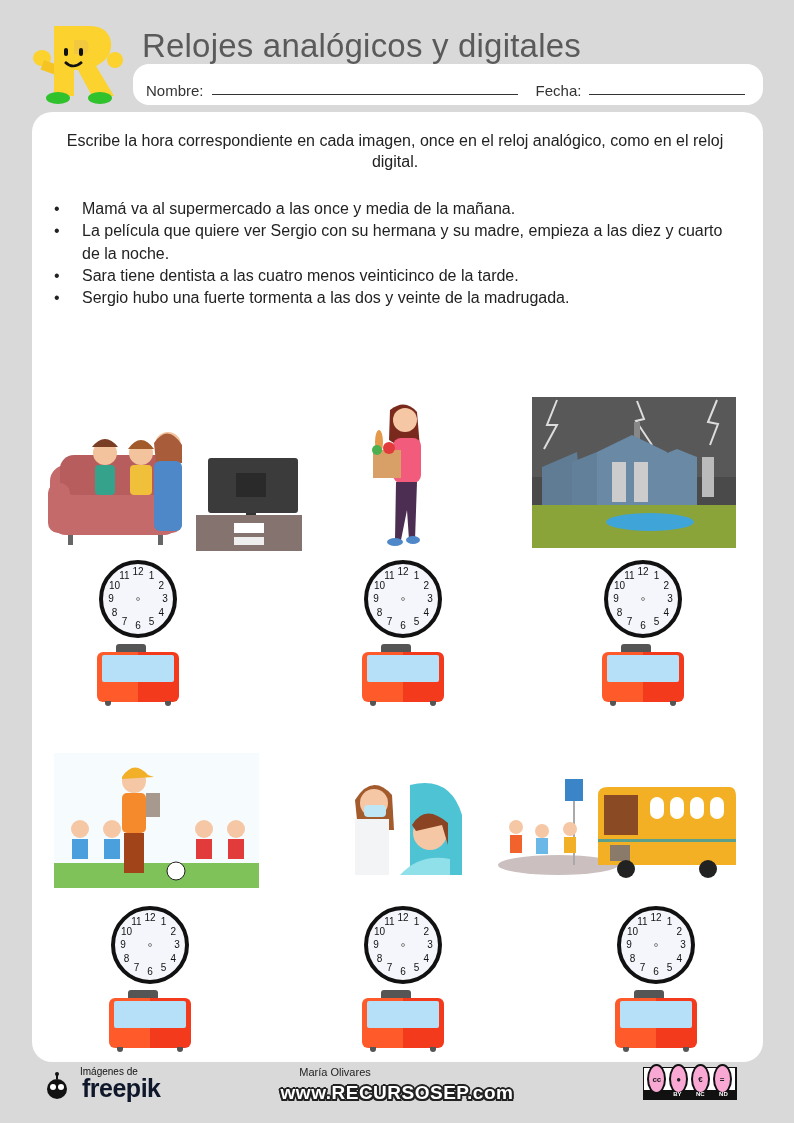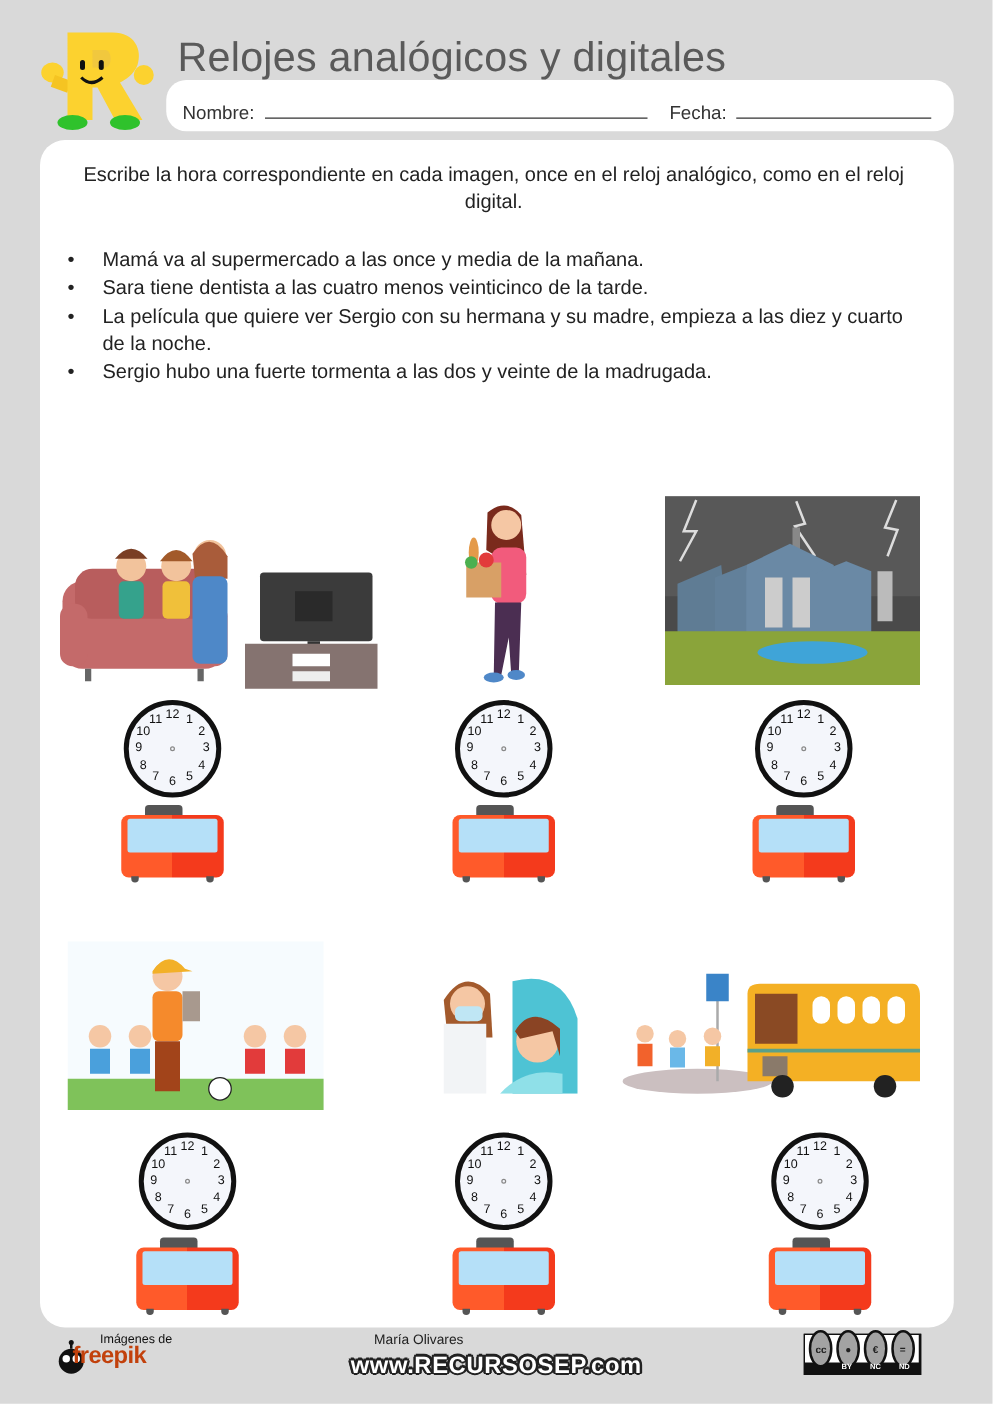--- a/index.html
+++ b/index.html
@@ -68,30 +68,30 @@
   }
   .digital .screen {
     position: absolute; left: 5px; top: 11px; width: 72px; height: 27px;
     background: #b5e0f8; border-radius: 2px;
   }
   .digital .foot {
     position: absolute; top: 57px; width: 6px; height: 5px; background: #555; border-radius: 0 0 3px 3px;
   }
   .footer-freepik { position: absolute; left: 42px; top: 1066px; }
   .freepik-small { position: absolute; left: 38px; top: 0; font-size: 10px; color: #111; white-space: nowrap; }
-  .freepik-big { position: absolute; left: 16px; top: 8px; font-size: 19px; font-weight: bold; color: #c2410c; letter-spacing: -0.5px; }
+  .freepik-big { position: absolute; left: 40px; top: 8px; font-size: 25px; font-weight: bold; color: #0f172a; letter-spacing: -0.5px; }
   .author { position: absolute; left: 0; width: 670px; top: 1066px; text-align: center; font-size: 11px; color: #222; }
   .site {
     position: absolute; left: 0; width: 794px; top: 1082px; text-align: center;
     font-size: 19px; font-weight: bold; color: #fff; letter-spacing: 0.5px;
     text-shadow: -1.5px -1.5px 0 #222, 1.5px -1.5px 0 #222, -1.5px 1.5px 0 #222, 1.5px 1.5px 0 #222, 0 2px 0 #222, 2px 0 0 #222, -2px 0 0 #222, 0 -2px 0 #222;
   }
   .cc { position: absolute; left: 643px; top: 1067px; width: 94px; height: 33px; background: #111; border: 1.5px solid #111; }
   .cc .top { position: absolute; left: 0; top: 0; width: 91px; height: 22px; background: #fff; display: flex; align-items: center; justify-content: space-around; padding: 0 2px; }
-  .cc .circ { width: 19px; height: 30px; border: 2px solid #111; border-radius: 50%; font-size: 8px; font-weight: bold; display: flex; align-items: center; justify-content: center; background: #a3a3a3; }
+  .cc .circ { width: 19px; height: 30px; border: 2px solid #111; border-radius: 50%; font-size: 8px; font-weight: bold; display: flex; align-items: center; justify-content: center; background: #f9a8d4; }
   .cc .bot { position: absolute; left: 22px; top: 22px; width: 69px; height: 9px; display: flex; justify-content: space-around; color: #fff; font-size: 6px; font-weight: bold; line-height: 9px; }
 </style>
 </head>
 <body>
 
 <div class="logo">
   <svg width="95" height="82" viewBox="0 0 95 82">
     <ellipse cx="12" cy="36" rx="9" ry="8" fill="#fcd22f"></ellipse>
     <rect x="14" y="38" width="14" height="10" fill="#f5c422" transform="rotate(20 14 38)"></rect>
     <ellipse cx="85" cy="38" rx="8" ry="8" fill="#fcd22f"></ellipse>
@@ -113,22 +113,22 @@
   <span class="lbl">Fecha:</span>
   <span class="line date-line"></span>
 </div>
 
 <div class="card"></div>
 
 <div class="instructions">Escribe la hora correspondiente en cada imagen, once en el reloj analógico, como en el reloj digital.</div>
 
 <ul class="bullets">
   <li>Mamá va al supermercado a las once y media de la mañana.</li>
+  <li>La película que quiere ver Sergio con su hermana y su madre, empieza a las diez y cuarto de la noche.</li>
   <li>Sara tiene dentista a las cuatro menos veinticinco de la tarde.</li>
-  <li>La película que quiere ver Sergio con su hermana y su madre, empieza a las diez y cuarto de la noche.</li>
   <li>Sergio hubo una fuerte tormenta a las dos y veinte de la madrugada.</li>
 </ul>
 
 <div class="scene" style="left:48px;top:425px;width:268px;height:130px;">
   <svg width="268" height="130" viewBox="0 0 268 130">
     <rect x="2" y="40" width="130" height="70" rx="16" fill="#c46a6a"></rect>
     <rect x="12" y="30" width="110" height="40" rx="14" fill="#b85d5d"></rect>
     <rect x="0" y="58" width="22" height="50" rx="10" fill="#c46a6a"></rect>
     <rect x="112" y="58" width="22" height="50" rx="10" fill="#c46a6a"></rect>
     <rect x="20" y="110" width="5" height="10" fill="#666"></rect>

